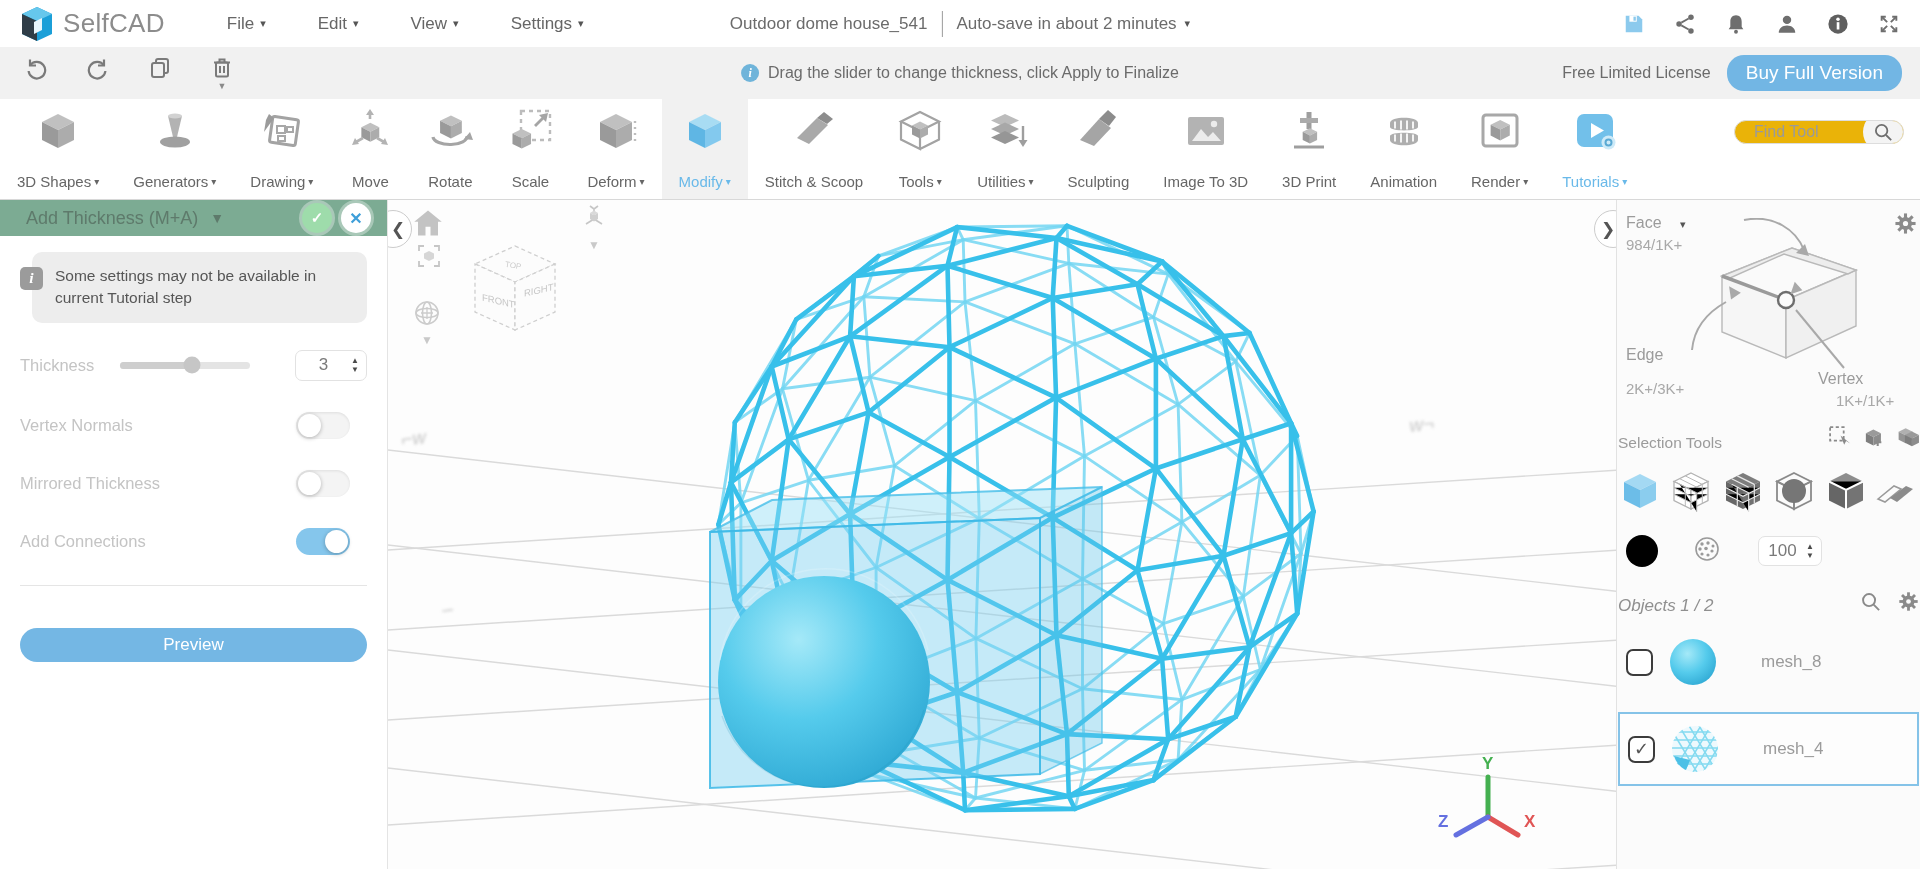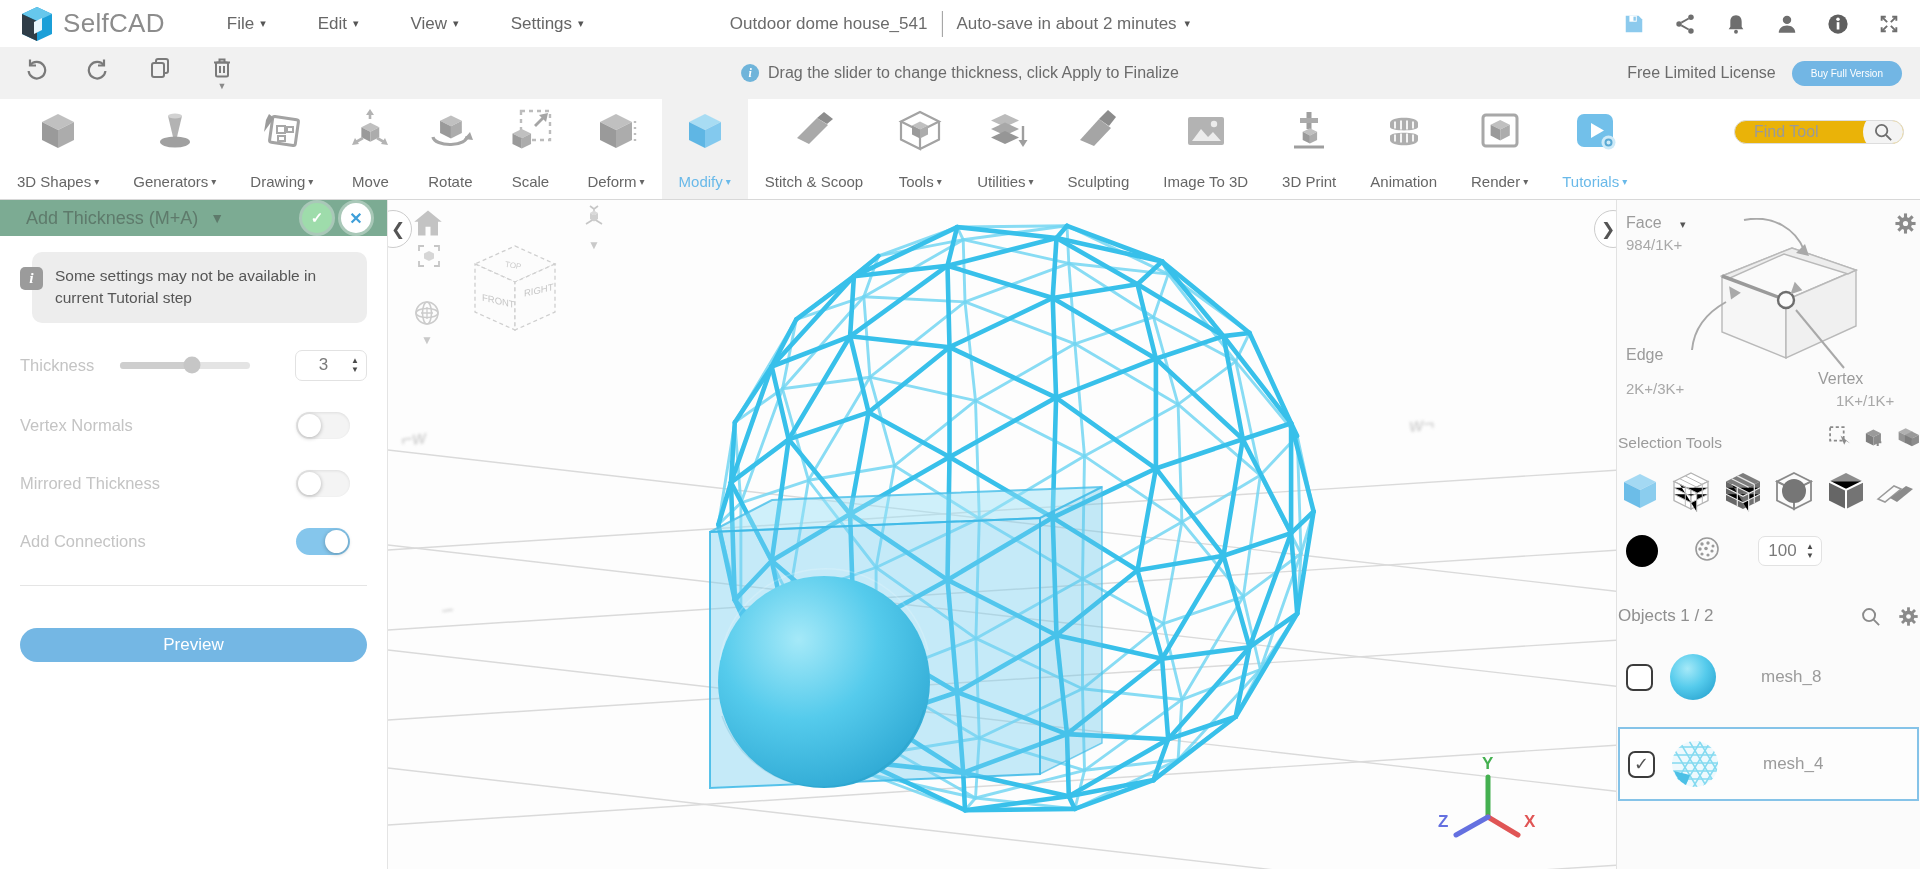--- a/index.html
+++ b/index.html
@@ -21,21 +21,21 @@
   .top-icons svg{display:block;}
 
   
   .secondbar{height:52px;background:#f1f1f1;display:flex;align-items:center;padding:0 18px;position:relative;}
   .hist-icons{display:flex;gap:38px;padding-left:6px;align-items:flex-start;}
   .hist-icons .ic{display:flex;flex-direction:column;align-items:center;gap:1px;}
   .notice{position:absolute;left:50%;transform:translateX(-50%);display:flex;align-items:center;gap:9px;font-size:16px;color:#6b6b6b;white-space:nowrap;}
   .info-dot{width:18px;height:18px;border-radius:50%;background:#6fb4da;color:#fff;font-size:12px;font-weight:bold;font-style:italic;display:flex;align-items:center;justify-content:center;font-family:"Liberation Serif",serif;}
   .license{margin-left:auto;display:flex;align-items:center;gap:16px;}
   .license-text{font-size:16px;color:#6b6b6b;}
-  .buy-btn{background:#72b6e4;color:#fff;border:none;border-radius:17px;padding:7px 19px;font-size:10px;cursor:pointer;font-family:inherit;}
+  .buy-btn{background:#72b6e4;color:#fff;border:none;border-radius:17px;padding:7px 19px;font-size:19px;cursor:pointer;font-family:inherit;}
 
   
   .toolbar{height:101px;border-bottom:1px solid #d8d8d8;background:#fff;position:relative;display:flex;}
   .tools{display:flex;height:100px;}
   .tool{height:100px;display:flex;flex-direction:column;align-items:center;justify-content:space-between;padding:10px 17px 9px;cursor:pointer;}
   .tool.active{background:#f1f1f1;}
   .tool-icon{width:46px;height:44px;}
   .tool-label{font-size:15px;color:#666;white-space:nowrap;display:flex;align-items:center;gap:3px;}
   .tool.blue .tool-label{color:#69b9e9;}
   .tcaret{font-size:10px;}
@@ -100,21 +100,21 @@
   .rp-illu{position:absolute;left:66px;top:18px;}
   .rp-selrow{display:flex;align-items:center;margin-top:6px;}
   .rp-selrow .rp-label{font-size:15.5px;}
   .rp-selicons{margin-left:auto;display:flex;gap:11px;align-items:center;margin-top:-14px;color:#8a8a8a;}
   .rp-modes{display:flex;justify-content:space-between;margin-top:17px;}
   .rp-modes svg{cursor:pointer;}
   .rp-colorrow{display:flex;align-items:center;margin-top:21px;}
   .swatch{width:32px;height:32px;border-radius:50%;background:#000;margin-left:8px;cursor:pointer;}
   .material{margin-left:34px;cursor:pointer;}
   .rp-colorrow .numbox{margin-left:36px;width:64px;height:30px;}
-  .rp-objhead{display:flex;align-items:flex-start;margin-top:38px;}
+  .rp-objhead{display:flex;align-items:flex-end;margin-top:23px;font-style:italic;}
   .rp-objhead .hlabel{font-size:17px;color:#8f8f8f;}
   .rp-objhead .hicons{margin-left:auto;display:flex;gap:17px;color:#8a8a8a;align-items:center;}
   .obj-row{display:flex;align-items:center;gap:15px;padding:9px 8px;margin-top:12px;cursor:pointer;}
   .obj-row.selected{border:2px solid #85c3e8;background:#fdfdfd;margin-top:16px;padding:10px 8px;}
   .obj-check{width:27px;height:27px;border:2px solid #3c3c3c;border-radius:7px;background:#fff;flex:none;display:flex;align-items:center;justify-content:center;font-size:18px;color:#555;cursor:pointer;}
   .obj-check .mark{display:none;}
   .obj-check.checked .mark{display:block;}
   .obj-name{font-size:17px;color:#9b9b9b;margin-left:28px;}
 </style>
 </head>

